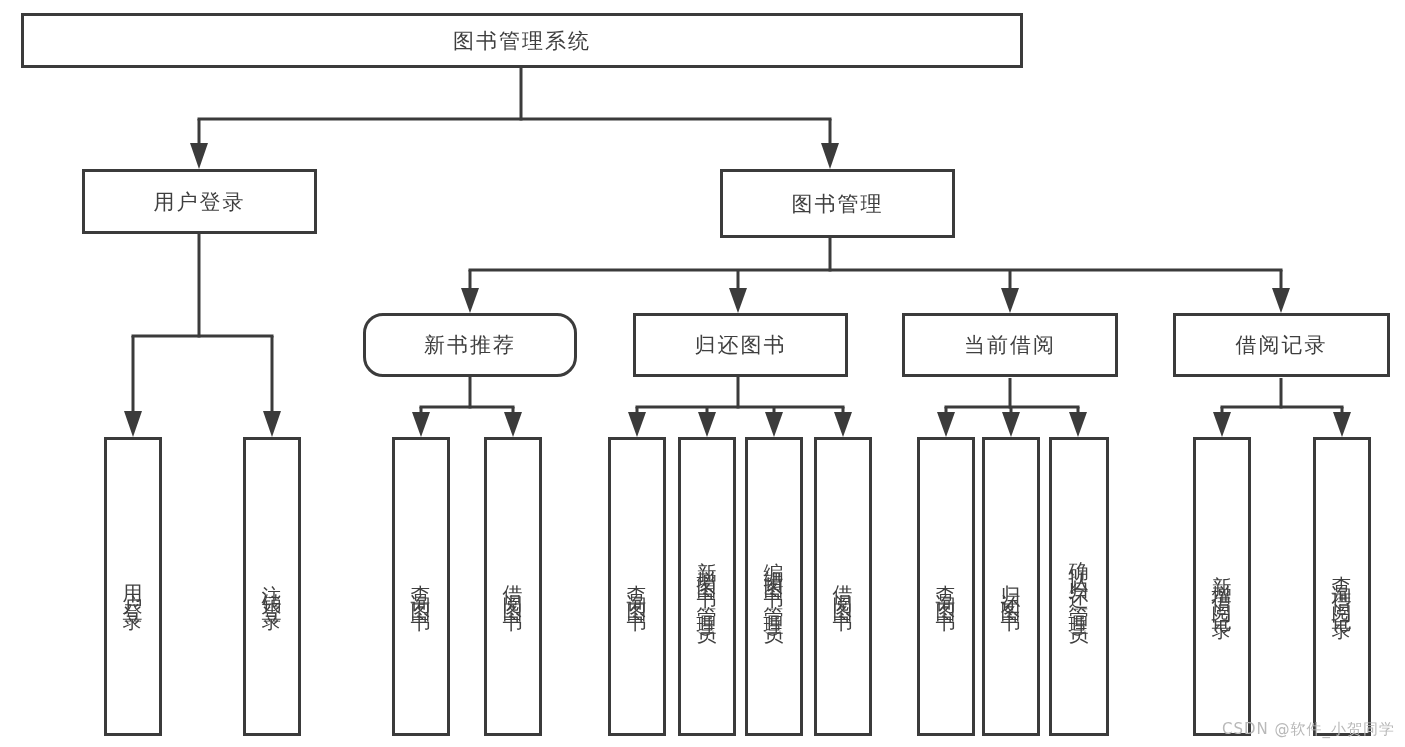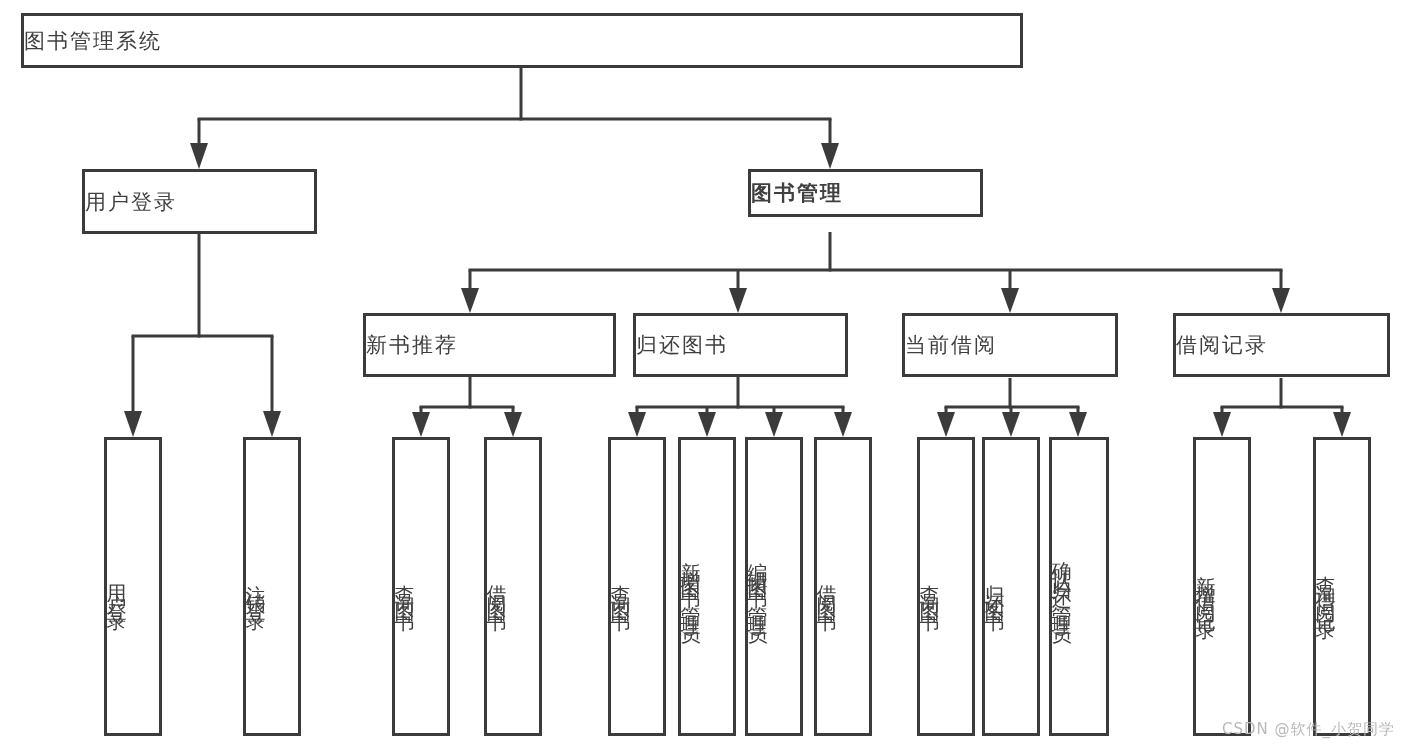--- a/index.html
+++ b/index.html
@@ -11,21 +11,21 @@
     overflow:hidden;
   }
   .connector-layer{position:absolute;left:0;top:0;pointer-events:none;}
   .connector-layer line{stroke:#3b3b3b;stroke-width:3;}
   .connector-layer polygon{fill:#3b3b3b;}
   .box{
     position:absolute;
     box-sizing:border-box;
     background:#ffffff;
     border:3px solid #3b3b3b;
-    display:flex;align-items:center;justify-content:flex-start;
+    display:flex;align-items:center;justify-content:center;
     color:#3f3f3f;
   }
   .hbox{font-size:21px;letter-spacing:2px;white-space:nowrap;}
   .hbox.lvl1{left:21px;top:13px;width:1002px;height:55px;}
   .hbox.lvl2{height:65px;}
   .hbox.lvl3{top:313px;height:64px;}
   .vbox{
     top:437px;height:299px;width:58px;
     font-size:20px;
   }
@@ -118,25 +118,25 @@
     </g>
   </svg>
 
   <div class="box hbox lvl1">
     <span>图书管理系统</span>
   </div>
 
   <div class="box hbox lvl2" style="left:82px;top:169px;width:235px;">
     <span>用户登录</span>
   </div>
-  <div class="box hbox lvl2" style="left:748px;top:169px;width:235px;height:48px;font-weight:bold;">
+  <div class="box hbox lvl2" style="left:720px;top:169px;width:235px;height:69px;">
     <span>图书管理</span>
   </div>
 
-  <div class="box hbox lvl3" style="left:363px;width:253px;">
+  <div class="box hbox lvl3" style="left:363px;width:214px;border-radius:20px;">
     <span>新书推荐</span>
   </div>
   <div class="box hbox lvl3" style="left:633px;width:215px;">
     <span>归还图书</span>
   </div>
   <div class="box hbox lvl3" style="left:902px;width:216px;">
     <span>当前借阅</span>
   </div>
   <div class="box hbox lvl3" style="left:1173px;width:217px;">
     <span>借阅记录</span>

